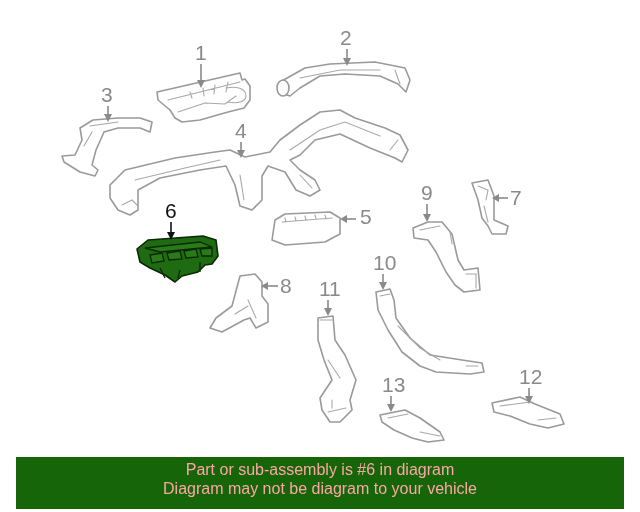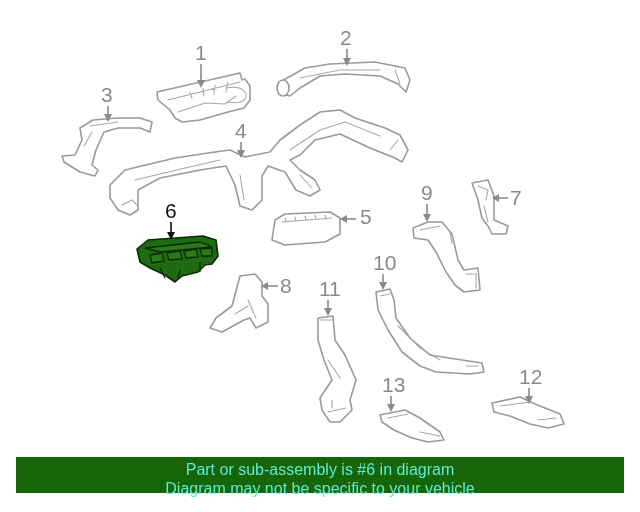--- a/index.html
+++ b/index.html
@@ -8,22 +8,22 @@
   .callout{font-family:"Liberation Sans",sans-serif;font-size:21px;fill:#8a8a8a;}
   .callout.hl{fill:#111111;}
   .part{fill:#ffffff;stroke:#9a9a9a;stroke-width:1.6;stroke-linejoin:round;stroke-linecap:round;}
   .detail{fill:none;stroke:#a8a8a8;stroke-width:1.1;stroke-linecap:round;}
   .arrow{stroke:#8a8a8a;stroke-width:1.6;fill:none;}
   .arrowhead{fill:#8a8a8a;}
   .arrow.hl{stroke:#111;}
   .arrowhead.hl{fill:#111;}
   .hlpart{fill:#1e6b12;stroke:#0a2a05;stroke-width:1.6;stroke-linejoin:round;}
   .hldetail{fill:#2a7a1a;stroke:#0a2a05;stroke-width:1.3;}
-  #banner{position:absolute;left:16px;top:457px;width:608px;height:36px;background:#166609;
-    color:#5eead4;text-align:center;font-size:16px;line-height:19px;padding-top:3px;box-sizing:border-box;}
+  #banner{position:absolute;left:16px;top:457px;width:608px;height:52px;background:#166609;
+    color:#fca5a5;text-align:center;font-size:16px;line-height:19px;padding-top:3px;box-sizing:border-box;}
   #banner div{white-space:nowrap;}
 </style>
 </head>
 <body>
 
 <svg id="diagram" viewBox="0 0 640 455" xmlns="http://www.w3.org/2000/svg">
 
   <g>
     <path class="part" d="M157,92 L240,73 L242,80 L245,79 L250,86 L250,100 L244,108 L228,112 L200,120 L182,122 L175,118 L170,110 L158,100 Z"></path>
     <path class="detail" d="M168,100 L240,82 M178,112 L205,103 L225,104 L236,96 M190,92 L192,98 M203,88 L204,96 M215,85 L214,94 M228,82 L226,92"></path>
@@ -155,14 +155,14 @@
   </g>
   <g>
     <text class="callout" x="382" y="392">13</text>
     <line class="arrow" x1="391" y1="396" x2="391" y2="406"></line>
       <path class="arrowhead" d="M387,404 L395,404 L391,412 Z"></path>
   </g>
 </svg>
 
 <div id="banner">
   <div>Part or sub-assembly is #6 in diagram</div>
-  <div>Diagram may not be specific to your vehicle</div>
+  <div>Diagram may not be diagram to your vehicle</div>
 </div>
 
 </body></html>

